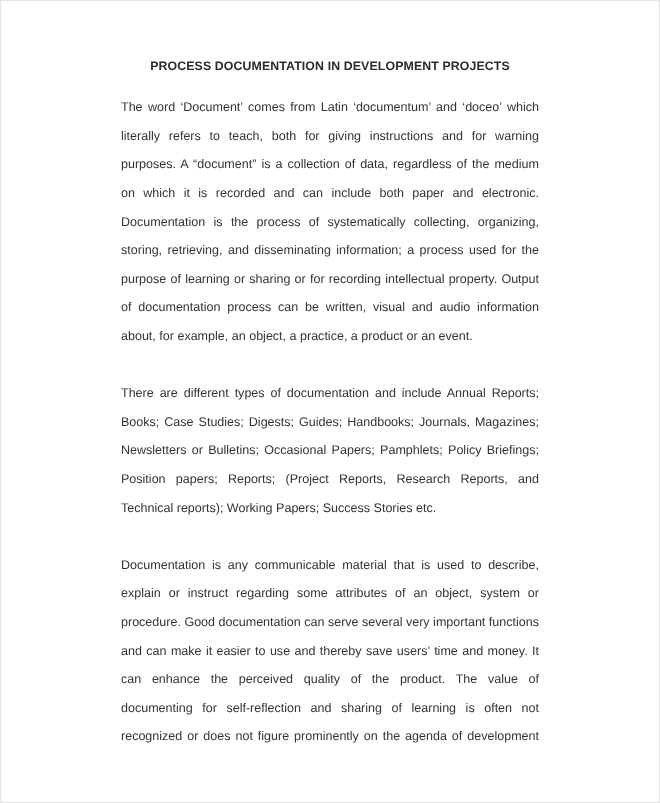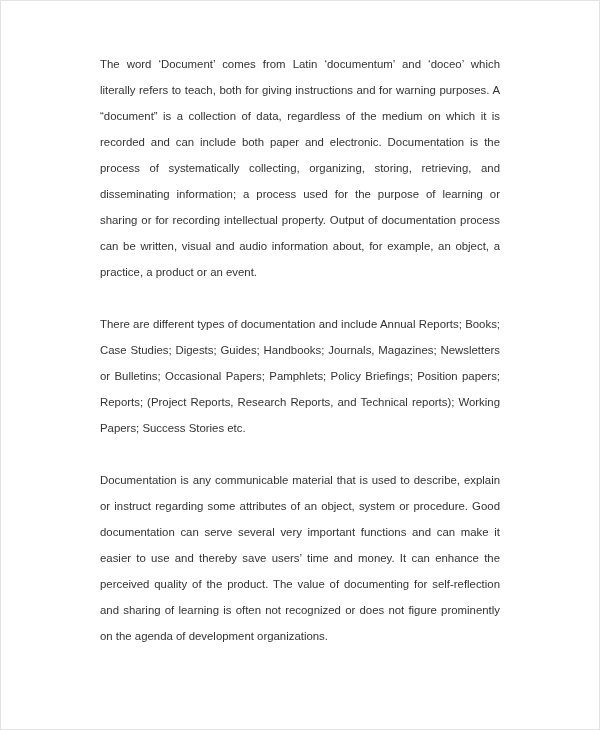--- a/index.html
+++ b/index.html
@@ -42,36 +42,37 @@
     margin: 0 0 14px 0;
     white-space: nowrap;
   }
 
   .para {
     font-size: 11.4px;
     line-height: 26px;
     color: #333333;
     text-align: justify;
     text-justify: inter-word;
-    margin: 0;
+    margin: 10px;
     -webkit-hyphens: none;
     hyphens: none;
   }
 
   
   .para + .para {
     margin-top: 26px;
   }
 </style>
 </head>
 <body>
 
 <div class="page">
   <div class="page-inner">
 
+    <h1 class="doc-title">PROCESS DOCUMENTATION IN DEVELOPMENT PROJECTS</h1>
 
     <p class="para">The word ‘Document’ comes from Latin ‘documentum’ and ‘doceo’ which literally refers to teach, both for giving instructions and for warning purposes. A “document” is a collection of data, regardless of the medium on which it is recorded and can include both paper and electronic.  Documentation is the process of systematically collecting, organizing, storing, retrieving, and disseminating information; a process used for the purpose of learning or sharing or for recording intellectual property. Output of documentation process can be written, visual and audio information about, for example, an object, a practice, a product or an event.</p>
 
     <p class="para">There are different types of documentation and include  Annual Reports; Books; Case Studies; Digests; Guides; Handbooks; Journals, Magazines; Newsletters or Bulletins; Occasional Papers; Pamphlets; Policy Briefings; Position papers; Reports; (Project Reports, Research Reports, and Technical reports); Working Papers; Success Stories etc.</p>
 
     <p class="para">Documentation is any communicable material that is used to describe, explain or instruct regarding some attributes of an object, system or procedure. Good documentation can serve several very important functions and can make it easier to use and thereby save users’ time and money. It can enhance the perceived quality of the product. The value of documenting for self-reflection and sharing of learning is often not recognized or does not figure prominently on the agenda of development organizations.</p>
 
   </div>
 </div>
 

